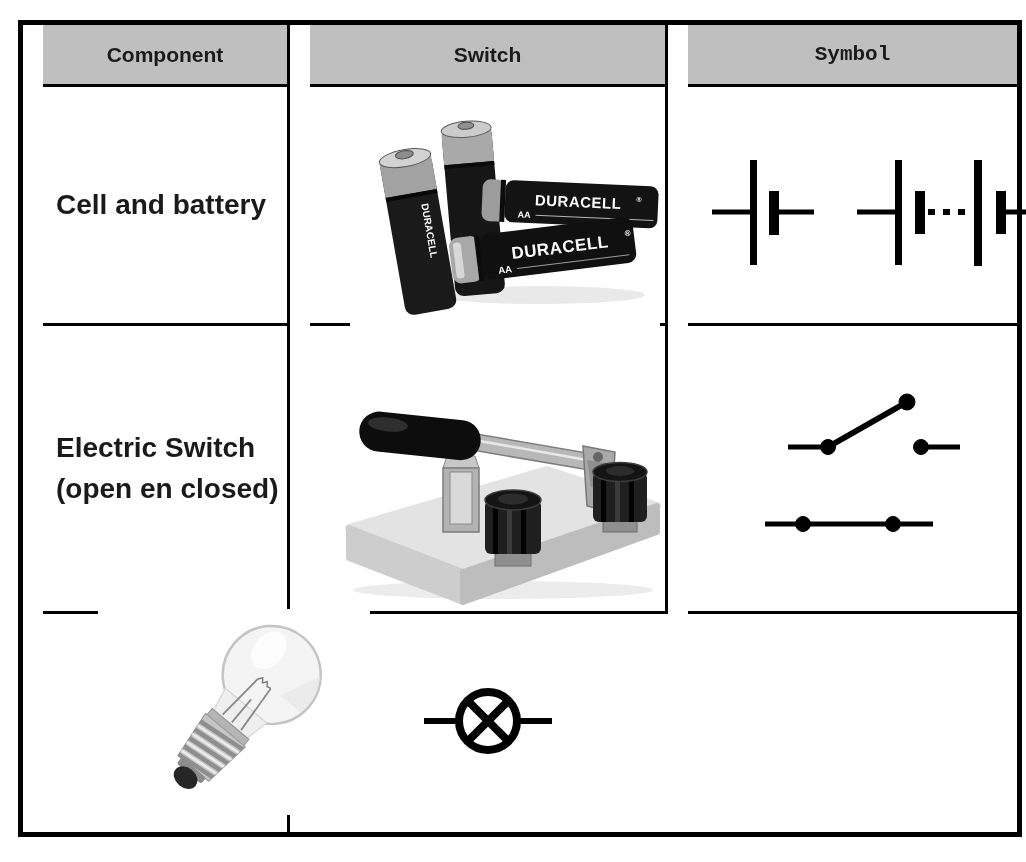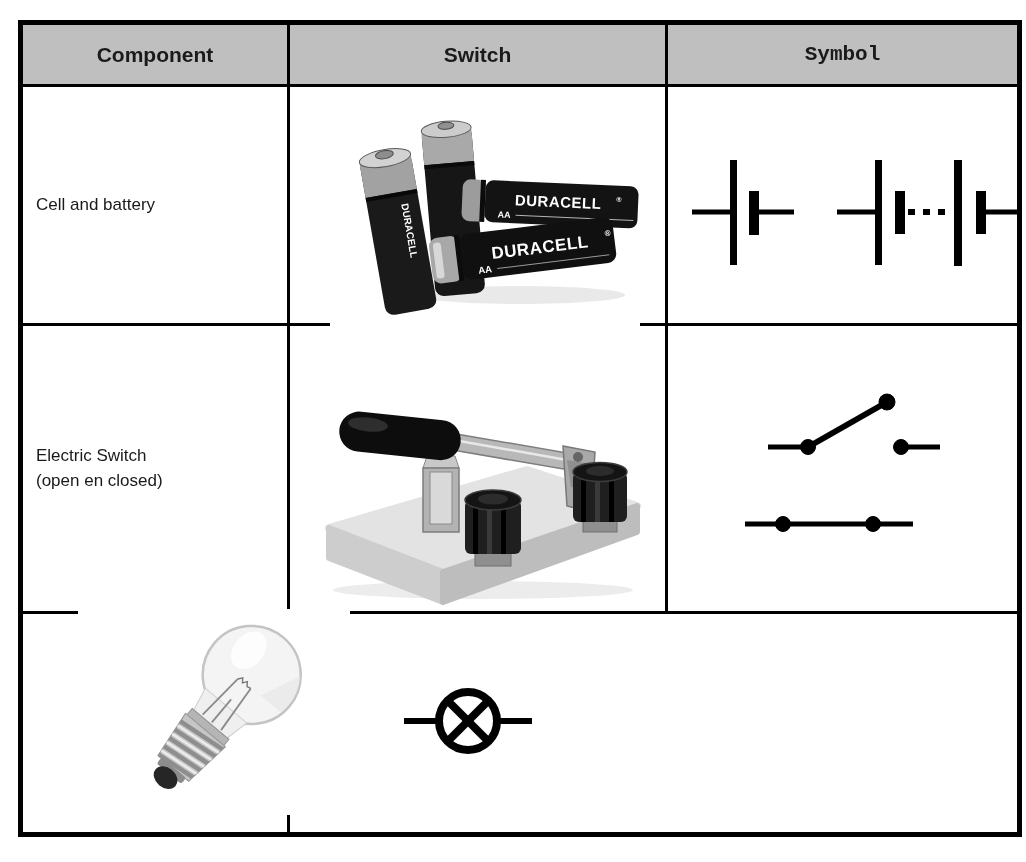--- a/index.html
+++ b/index.html
@@ -7,30 +7,30 @@
     position:relative;width:1026px;height:862px;background:#ffffff;
     font-family:"Liberation Sans",sans-serif;color:#1a1a1a;overflow:hidden;
   }
   .ctable{
     position:absolute;left:18px;top:20px;width:994px;height:807px;
     border:5px solid #000;background:#fff;
     display:grid;
     grid-template-columns:267px 378px 1fr;
     grid-template-rows:62px 239px 288px 1fr;
   }
-  .cell{position:relative;border-right:3px solid #000;border-bottom:3px solid #000;}
+  .cell{position:relative;border-right:3px solid #000;border-bottom:3px solid #000;margin-left:20px;}
   .last-col{border-right:none;font-family:Liberation Mono, monospace;}
   .last-row{border-bottom:none;}
   .head{
     background:#bfbfbf;display:flex;align-items:center;justify-content:center;
     font-weight:bold;font-size:21px;
   }
   .lbl{
     display:flex;align-items:center;padding-left:13px;
-    font-weight:normal;font-size:17px;line-height:1.45;white-space:pre-line;
+    font-weight:bold;font-size:28px;line-height:1.45;white-space:pre-line;
   }
   .photo{position:absolute;background:#fff;z-index:2;}
   #photo-batteries{left:40px;top:10px;width:310px;height:232px;}
   #photo-switch{left:25px;top:34px;width:330px;height:246px;}
   #photo-bulb{left:55px;top:-5px;width:272px;height:206px;}
   .sym{position:absolute;left:0;top:0;z-index:3;overflow:visible;}
   svg{display:block;}
   .brand{font-family:"Liberation Sans",sans-serif;font-weight:bold;fill:#ffffff;}
 </style>
 </head>

